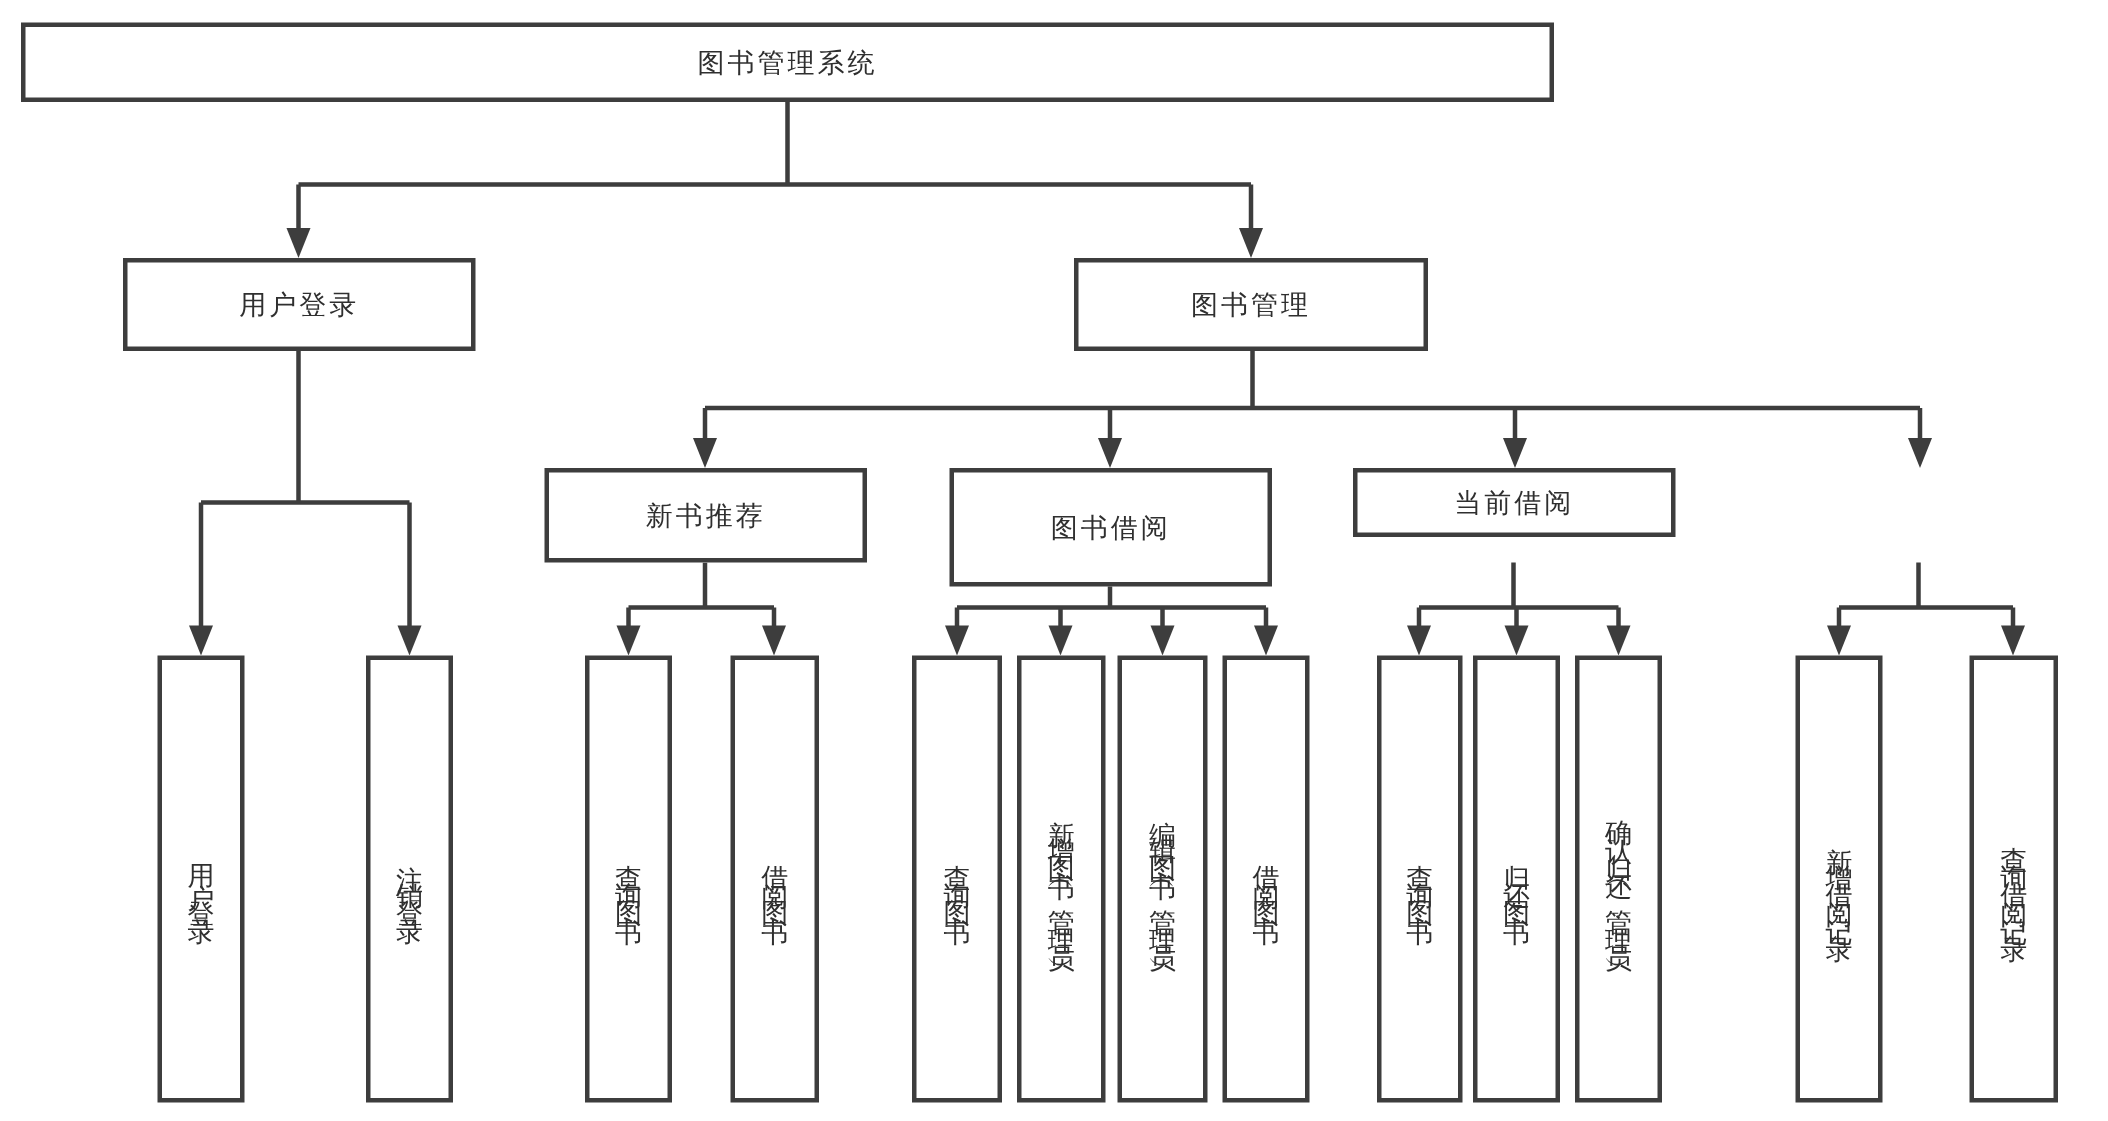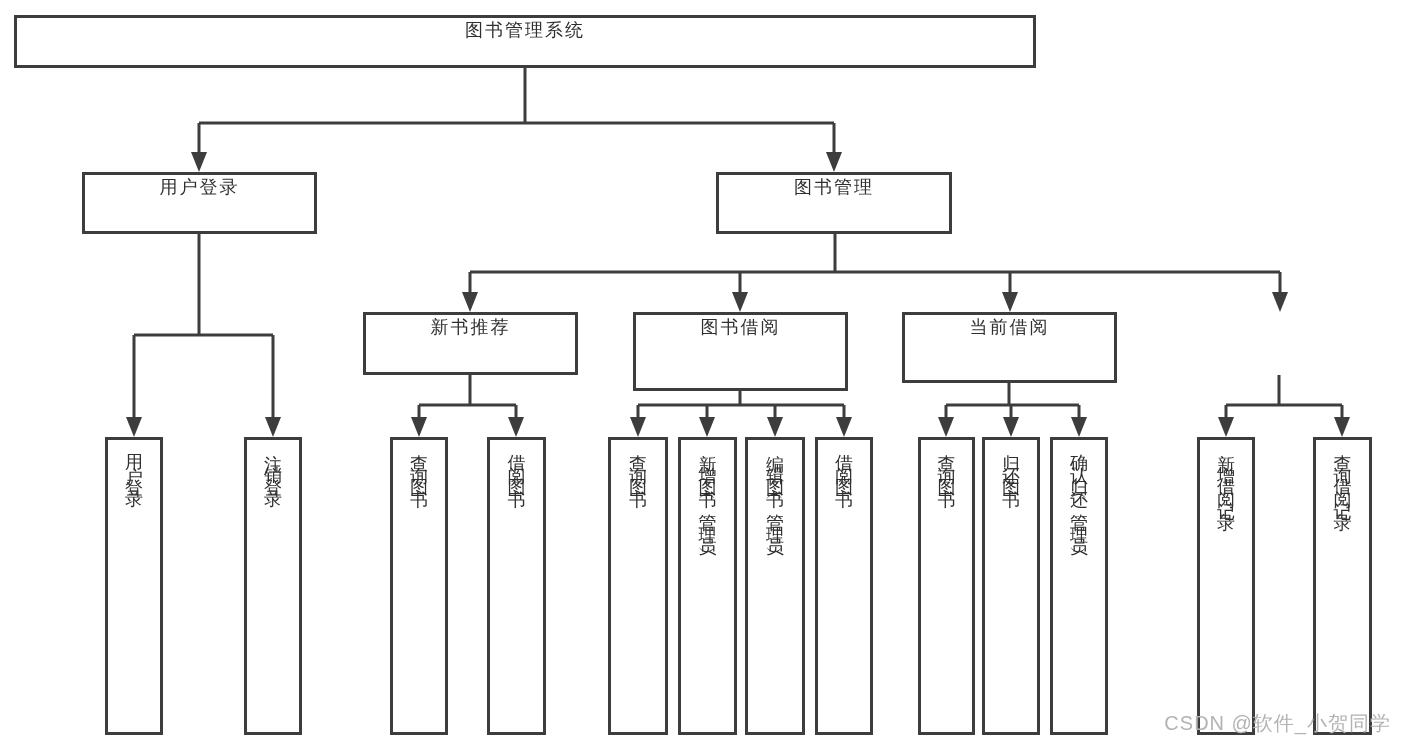--- a/index.html
+++ b/index.html
@@ -4,21 +4,21 @@
 <style>
   html,body{margin:0;padding:0;background:#ffffff;}
   .canvas{
     position:relative;width:1405px;height:747px;background:#ffffff;overflow:hidden;
     font-family:"Liberation Sans",sans-serif;
   }
   .connectors{position:absolute;left:0;top:0;z-index:1;}
   .node{
     position:absolute;box-sizing:border-box;z-index:2;
     border:3px solid #3d3d3d;background:#ffffff;
-    display:flex;align-items:flex-start;justify-content:center;
+    display:flex;align-items:center;justify-content:center;
     color:#2f2f2f;
   }
   .h-node span{font-size:18px;letter-spacing:2px;white-space:nowrap;}
   .root-node span{font-size:18px;letter-spacing:2px;}
   .v-node span{
     writing-mode:vertical-rl;text-orientation:mixed;
     font-size:18px;letter-spacing:12px;line-height:1;white-space:nowrap;
   }
   .watermark{
     position:absolute;z-index:3;right:14px;top:710px;
@@ -80,21 +80,21 @@
   <div class="node h-node" style="left:363px;top:312px;width:215px;height:63px">
     <span>新书推荐</span>
   </div>
 
   <div class="node h-node" style="left:716px;top:172px;width:236px;height:62px">
     <span>图书管理</span>
   </div>
   <div class="node h-node" style="left:633px;top:312px;width:215px;height:79px">
     <span>图书借阅</span>
   </div>
-  <div class="node h-node" style="left:902px;top:312px;width:215px;height:71px">
+  <div class="node h-node" style="left:902px;top:312px;width:215px;height:46px">
     <span>当前借阅</span>
   </div>
 
   <div class="node v-node" style="left:105px;top:437px;width:58px;height:298px">
     <span>用户登录</span>
   </div>
   <div class="node v-node" style="left:244px;top:437px;width:58px;height:298px">
     <span>注销登录</span>
   </div>
 
@@ -128,15 +128,14 @@
     <span>确认归还（管理员）</span>
   </div>
 
   <div class="node v-node" style="left:1197px;top:437px;width:58px;height:298px">
     <span>新增借阅记录</span>
   </div>
   <div class="node v-node" style="left:1313px;top:437px;width:59px;height:298px">
     <span>查询借阅记录</span>
   </div>
 
-  <div class="watermark">CSDN @软件_小贺同学</div>
 
 </div>
 
 </body></html>

